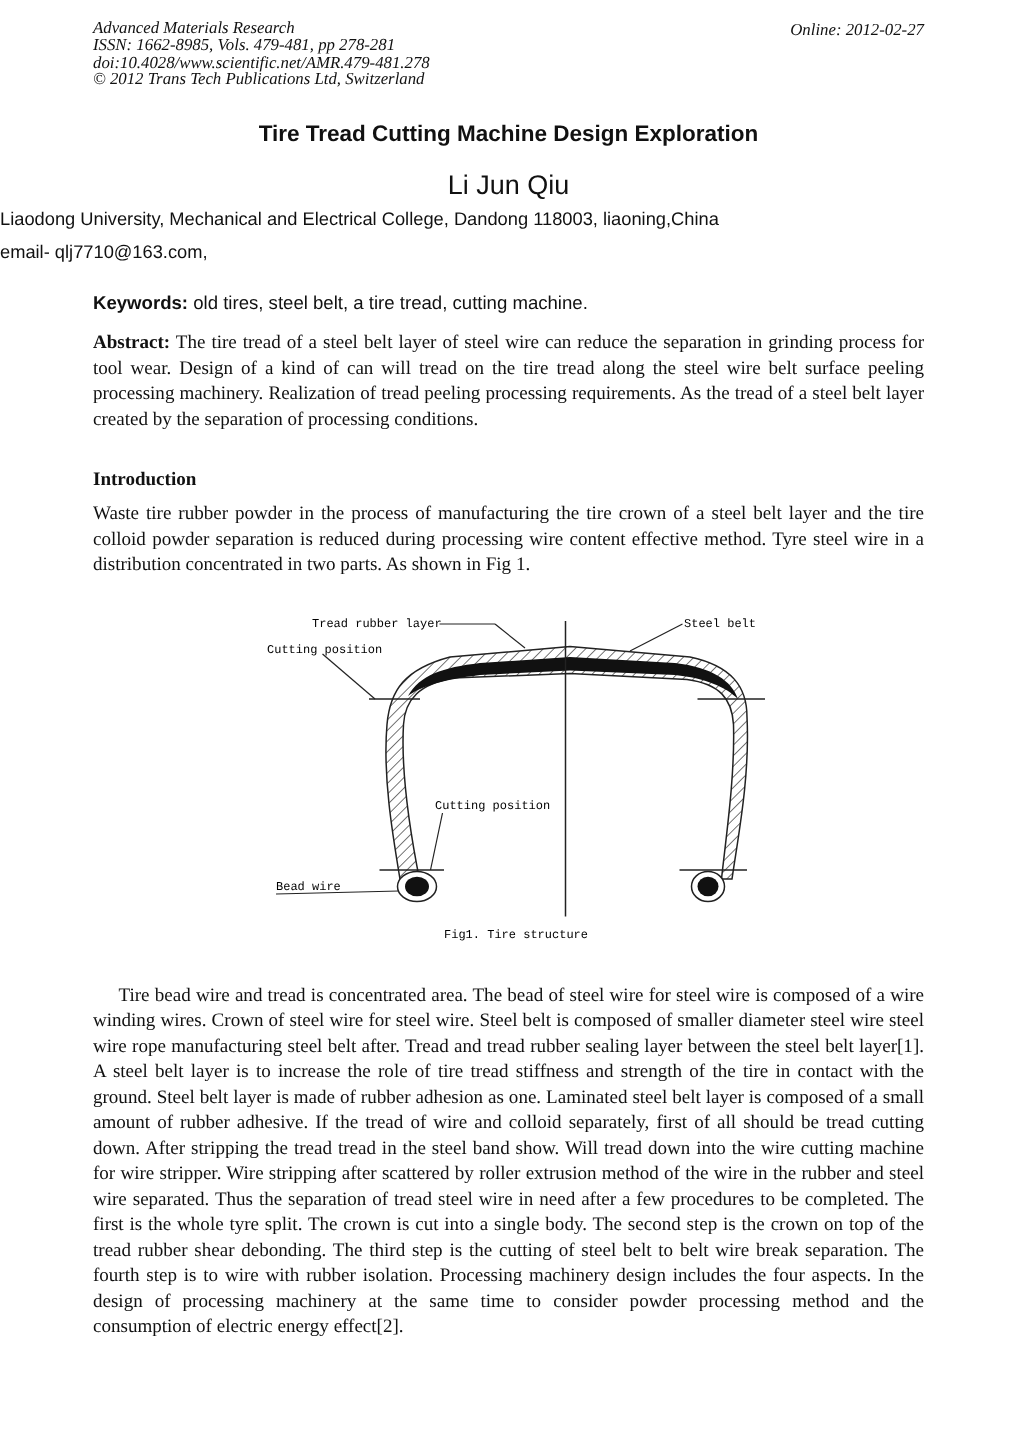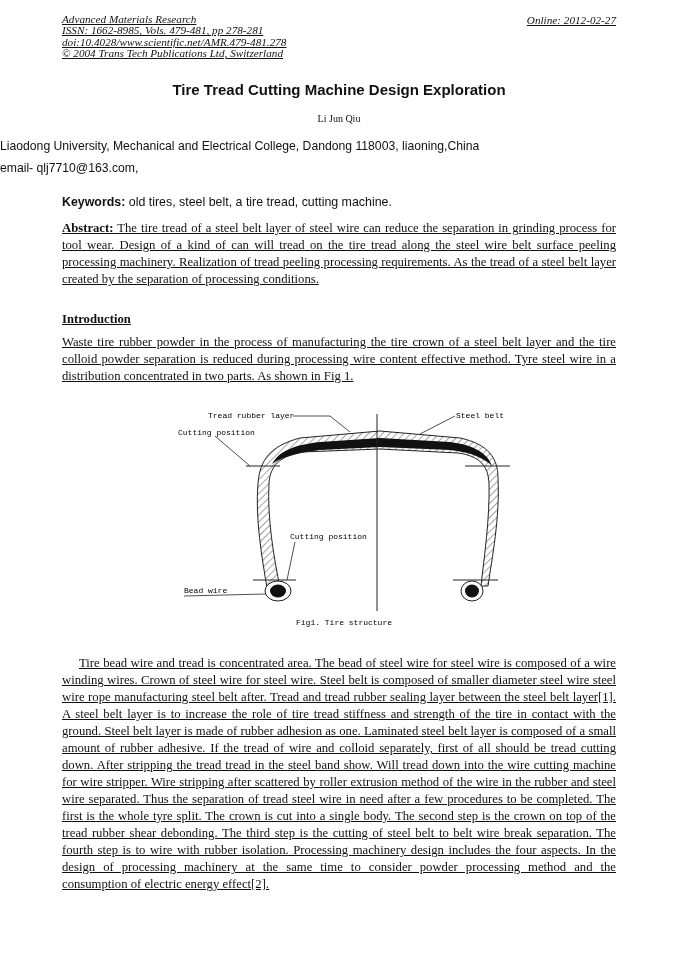--- a/index.html
+++ b/index.html
@@ -1,45 +1,45 @@
 <!DOCTYPE html>
 <html><head>
 <meta charset="utf-8">
 <style>
   html, body { margin:0; padding:0; background:#ffffff; }
   body { width:678px; height:959px; position:relative; overflow:hidden; color:#111; }
-  .serif { font-family: "Liberation Serif", "DejaVu Serif", serif; text-decoration: underline; }
+  .serif { font-family: "Liberation Serif", "DejaVu Serif", serif; }
   .sans { font-family: "Liberation Sans", "DejaVu Sans", sans-serif; }
   .mono { font-family: "Liberation Mono", "DejaVu Sans Mono", monospace; }
   .hdr-left { position:absolute; left:62px; top:14px; font-size:11.2px; line-height:11.4px; font-style:italic; }
   .hdr-left div { white-space:nowrap; }
   .hdr-right { position:absolute; right:62px; top:14px; font-size:11.2px; font-style:italic; }
   .title { position:absolute; left:0; width:678px; top:81px; text-align:center; font-size:15px; font-weight:bold; }
-  .author { position:absolute; left:0; width:678px; top:113px; text-align:center; font-size:10px;font-family:Liberation Serif, serif; }
+  .author { position:absolute; left:0; width:678px; top:113px; text-align:center; font-size:18px; }
   .affil { position:absolute; left:0; width:678px; top:139px; font-size:12.2px; }
   .email { position:absolute; left:0; width:678px; top:161px; text-align:left; font-size:12.2px; }
   .keywords { position:absolute; left:62px; width:555px; top:195px; font-size:12.4px; }
   .keywords b { font-weight:bold; }
   .para { position:absolute; left:62px; width:554px; font-size:12.7px; line-height:17px; text-align:justify; }
   .abstract { top:220px; }
   .intro-head { position:absolute; left:62px; top:312px; font-size:12.7px; font-weight:bold; }
   .intro { top:334px; }
   .body-para { top:655px; text-indent:17px; }
   .figure { position:absolute; left:170px; top:398px; width:350px; height:240px; }
   .figure svg { display:block; }
   .fig-label { font-size:8px; }
 </style>
 </head>
 <body>
 
 <div class="hdr-left serif">
   <div>Advanced Materials Research</div>
   <div>ISSN: 1662-8985, Vols. 479-481, pp 278-281</div>
   <div>doi:10.4028/www.scientific.net/AMR.479-481.278</div>
-  <div>© 2004 Trans Tech Publications Ltd, Switzerland</div>
+  <div>© 2012 Trans Tech Publications Ltd, Switzerland</div>
 </div>
 <div class="hdr-right serif">Online: 2012-02-27</div>
 
 <div class="title sans">Tire Tread Cutting Machine Design Exploration</div>
 <div class="author sans">Li Jun Qiu</div>
 <div class="affil sans">Liaodong University, Mechanical and Electrical College, Dandong 118003, liaoning,China</div>
 <div class="email sans">email- qlj7710@163.com,</div>
 
 <div class="keywords sans"><b>Keywords:</b><span> old tires, steel belt, a tire tread, cutting machine.</span></div>
 

